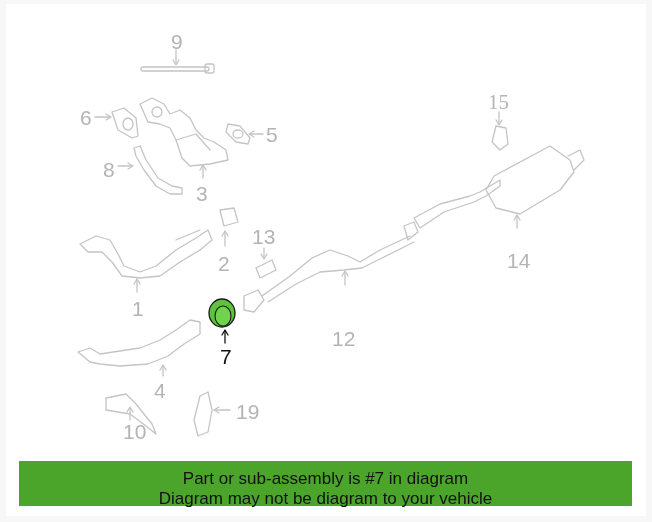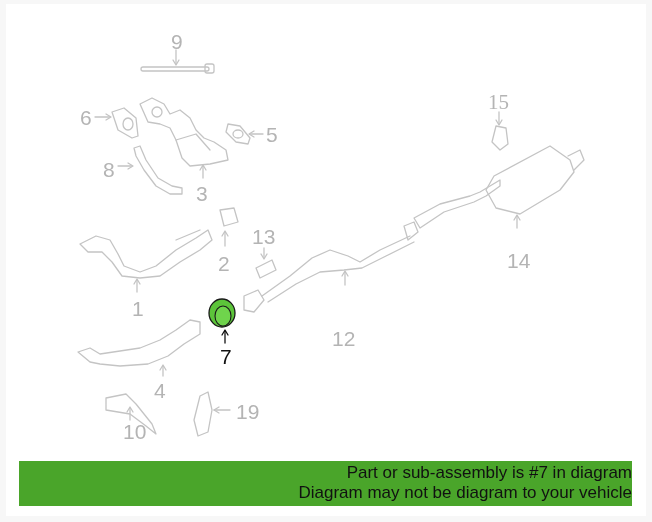--- a/index.html
+++ b/index.html
@@ -1,21 +1,21 @@
 <!DOCTYPE html>
 <html><head>
 <meta charset="utf-8">
 <style>
   html, body { margin:0; padding:0; }
   body { width:652px; height:522px; background:#f7f7f7; position:relative; overflow:hidden; font-family:"Liberation Sans", sans-serif; }
   .panel { position:absolute; left:6px; top:4px; width:640px; height:512px; background:#ffffff; }
   svg.diagram { position:absolute; left:0; top:0; width:652px; height:522px; }
   .lbl { position:absolute; font-size:21px; color:#b4b4b4; line-height:1; font-family:"Liberation Sans", sans-serif; }
   .lbl.hl { color:#111111; }
-  .banner { position:absolute; left:19px; top:461px; width:613px; height:45px; background:#4aa52a; text-align:right; color:#111; font-size:17px; line-height:20px; padding-top:2px; box-sizing:border-box; }
+  .banner { position:absolute; left:19px; top:461px; width:613px; height:45px; background:#4aa52a; text-align:center; color:#111; font-size:17px; line-height:20px; padding-top:8px; box-sizing:border-box; }
   .banner div { white-space:nowrap; }
 </style>
 </head>
 <body>
 
 <div class="panel"></div>
 
 <svg class="diagram" viewBox="0 0 652 522" fill="none" stroke="#c4c4c4" stroke-width="1.3" stroke-linejoin="round" stroke-linecap="round">
 
   <g>

